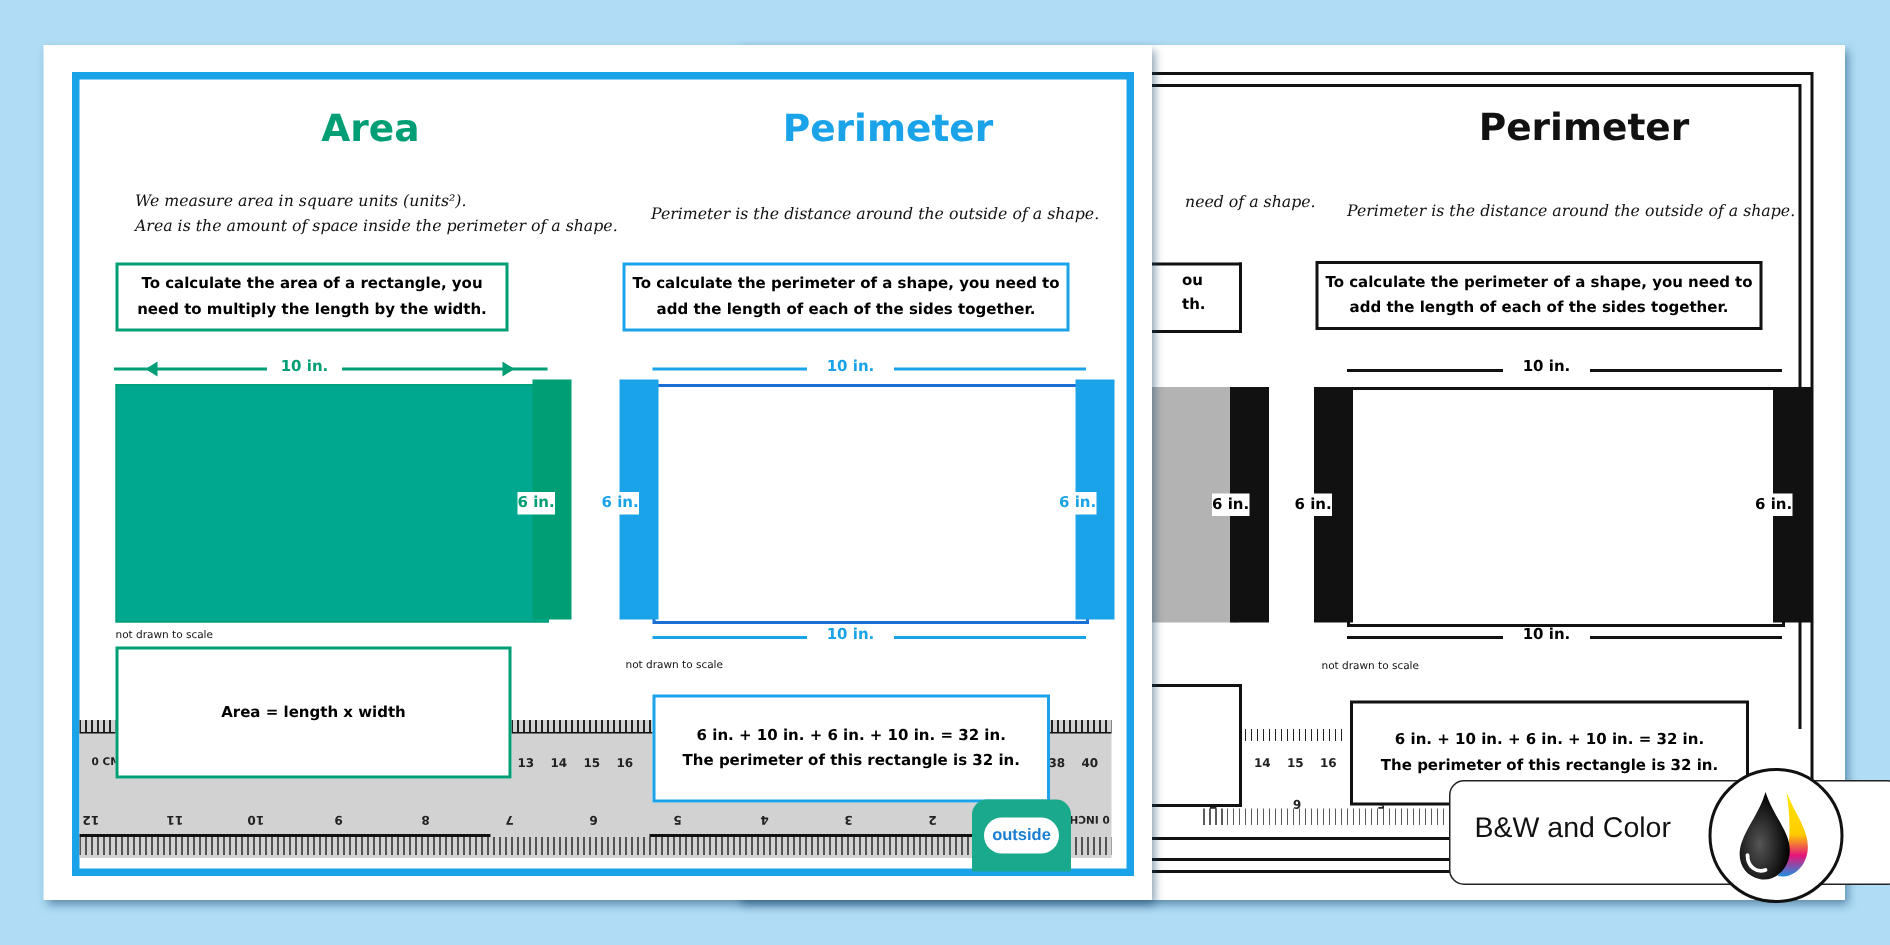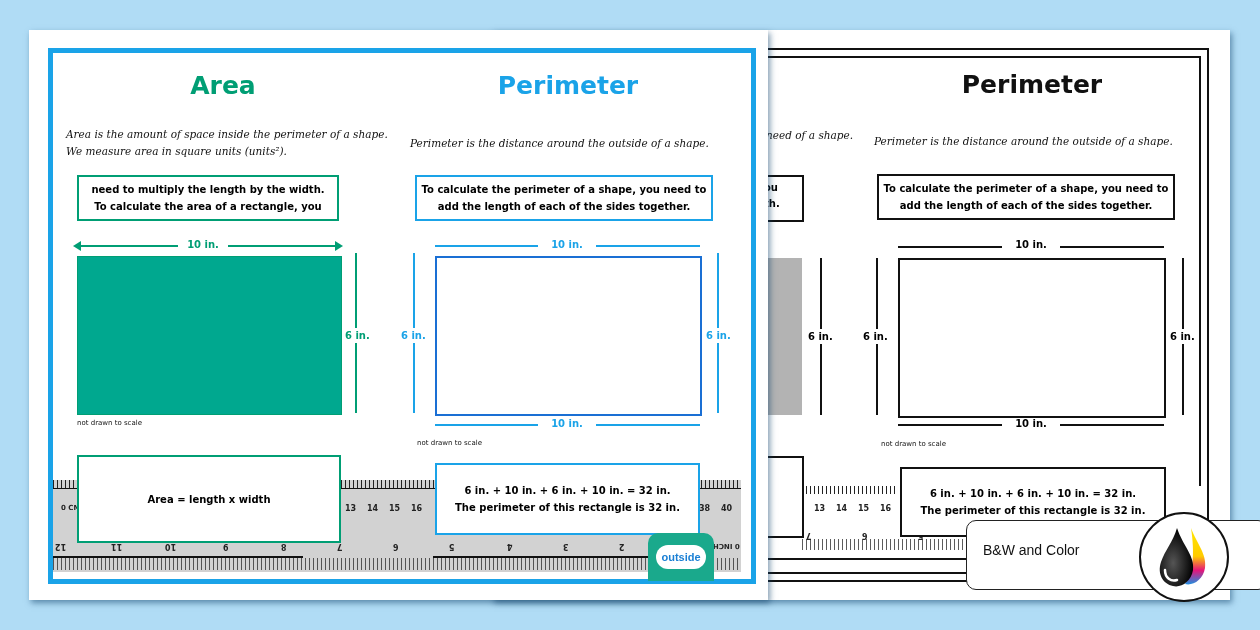--- a/index.html
+++ b/index.html
@@ -3,32 +3,32 @@
 <meta charset="utf-8">
 <style>
   html,body{margin:0;padding:0;}
   body{width:1260px;height:630px;background:#b0dcf5;position:relative;overflow:hidden;font-family:"DejaVu Sans","Liberation Sans",sans-serif;}
   .sheet{position:absolute;background:#fff;box-shadow:2px 3px 6px rgba(20,70,110,.55);}
   #bw-sheet{left:492px;top:30px;width:738px;height:570px;}
   #color-sheet{left:29px;top:30px;width:739px;height:570px;}
   .bw-frame-outer{position:absolute;left:14px;top:18px;right:21px;bottom:18px;border:2px solid #111;}
   .bw-frame-inner{position:absolute;left:6px;top:6px;right:6px;bottom:6px;border:2px solid #111;}
   .color-frame{position:absolute;left:19px;top:18px;width:698px;height:526px;border:5px solid #1aa3e8;background:#fff;}
-  .abs{position:absolute;}
+  .abs{position:absolute;padding-left:24px;}
   .title{font-family:"DejaVu Sans",sans-serif;font-weight:bold;font-size:25px;text-align:center;}
   .desc{font-size:10.5px;color:#111;line-height:17px;font-family:"DejaVu Serif",serif;font-style:italic;}
   .box{position:absolute;background:#fff;text-align:center;font-size:10px;line-height:17px;font-weight:bold;font-family:"DejaVu Sans",sans-serif;display:flex;flex-direction:column;justify-content:center;}
   .dim{position:absolute;font-size:10px;font-weight:bold;text-align:center;white-space:nowrap;}
   .note{position:absolute;font-size:7px;color:#111;}
   .ruler{position:absolute;background:#d2d2d2;}
   .ticks{position:absolute;left:0;right:0;bottom:0;height:11px;background:repeating-linear-gradient(90deg,#333 0 1px,transparent 1px 4px);opacity:.8;}
   .ticks-top{position:absolute;left:0;right:0;top:0;height:8px;background:repeating-linear-gradient(90deg,#222 0 1px,transparent 1px 4px);}
   .rnum{position:absolute;font-size:8px;font-weight:bold;color:#222;}
   .badge{position:absolute;left:966px;top:520px;width:300px;height:68px;background:#fff;border:1.5px solid #222;border-radius:10px;}
-  .badge-label{position:absolute;left:16px;top:21px;font-size:14px;font-family:"Liberation Sans",sans-serif;color:#111;}
+  .badge-label{position:absolute;left:16px;top:21px;font-size:19px;font-family:"Liberation Sans",sans-serif;color:#111;}
   .ink-circle{position:absolute;left:1139px;top:512px;width:86px;height:86px;border-radius:50%;background:#fff;border:2px solid #111;}
   .twinkl{position:absolute;left:648px;top:533px;width:66px;height:48px;background:#1aa98c;border-radius:10px 10px 0 0;}
   .cloud{position:absolute;left:8px;top:12px;width:50px;height:24px;background:#fff;border-radius:14px;text-align:center;font-size:11px;font-weight:bold;color:#1a7fd4;line-height:24px;font-family:"Liberation Sans",sans-serif;}
 </style>
 </head>
 <body>
 
 <div id="bw-sheet" class="sheet">
   <div class="bw-frame-outer">
       <div class="bw-frame-inner"></div>
@@ -77,26 +77,26 @@
     <div>6 in. + 10 in. + 6 in. + 10 in. = 32 in.</div>
       <div>The perimeter of this rectangle is 32 in.</div>
   </div>
 </div>
 
 <div id="color-sheet" class="sheet">
   <div class="color-frame">
 
     <div class="abs title" style="left:0;top:18px;width:340px;color:#009e74;">Area</div>
     <div class="abs desc" style="left:13px;top:73px;">
-      <div>Area is the amount of space inside the perimeter of a shape.</div>
-        <div>We measure area in square units (units²).</div>
+      <div>We measure area in square units (units²).</div>
+        <div>Area is the amount of space inside the perimeter of a shape.</div>
     </div>
     <div class="box" style="left:24px;top:122px;width:258px;height:42px;border:2px solid #009e74;">
-      <div>need to multiply the length by the width.</div>
-        <div>To calculate the area of a rectangle, you</div>
+      <div>To calculate the area of a rectangle, you</div>
+        <div>need to multiply the length by the width.</div>
     </div>
     <div class="abs" style="left:23px;top:192px;width:265px;height:2px;background:#009e74;"></div>
     <div class="abs" style="left:20px;top:188px;width:0;height:0;border-top:5px solid transparent;border-bottom:5px solid transparent;border-right:8px solid #009e74;"></div>
     <div class="abs" style="left:282px;top:188px;width:0;height:0;border-top:5px solid transparent;border-bottom:5px solid transparent;border-left:8px solid #009e74;"></div>
     <div class="dim" style="left:125px;top:186px;width:50px;background:#fff;color:#009e74;">10 in.</div>
     <div class="abs" style="left:24px;top:203px;width:263px;height:157px;background:#00a88f;border:1px solid #009e74;"></div>
     <div class="abs" style="left:302px;top:200px;width:2px;height:160px;background:#009e74;"></div>
     <div class="dim" style="left:292px;top:275px;background:#fff;padding:2px 0;color:#009e74;">6 in.</div>
     <div class="note" style="left:24px;top:366px;">not drawn to scale</div>
 
@@ -137,21 +137,21 @@
       <span class="rnum" style="left:228px;top:62px;transform:rotate(180deg);">8</span>
       <span class="rnum" style="left:284px;top:62px;transform:rotate(180deg);">7</span>
       <span class="rnum" style="left:340px;top:62px;transform:rotate(180deg);">6</span>
       <span class="rnum" style="left:396px;top:62px;transform:rotate(180deg);">5</span>
       <span class="rnum" style="left:454px;top:62px;transform:rotate(180deg);">4</span>
       <span class="rnum" style="left:510px;top:62px;transform:rotate(180deg);">3</span>
       <span class="rnum" style="left:566px;top:62px;transform:rotate(180deg);">2</span>
       <span class="rnum" style="left:660px;top:62px;transform:rotate(180deg);font-size:7px;">0 INCH</span>
     </div>
 
-    <div class="box" style="left:24px;top:402px;width:260px;height:84px;border:2px solid #009e74;">
+    <div class="box" style="left:24px;top:378px;width:260px;height:84px;border:2px solid #009e74;">
       <div>Area = length x width</div>
     </div>
     <div class="box" style="left:382px;top:410px;width:261px;height:68px;border:2px solid #1aa3e8;">
       <div>6 in. + 10 in. + 6 in. + 10 in. = 32 in.</div>
       <div>The perimeter of this rectangle is 32 in.</div>
     </div>
   </div>
 </div>
 
 <div class="twinkl">

